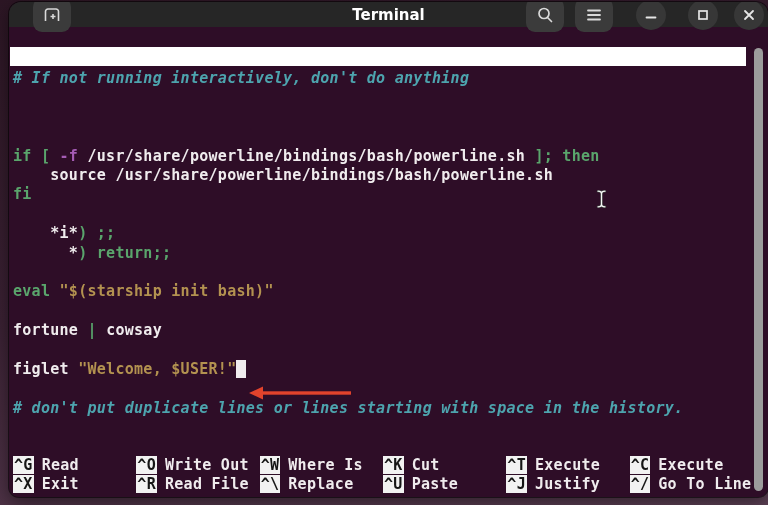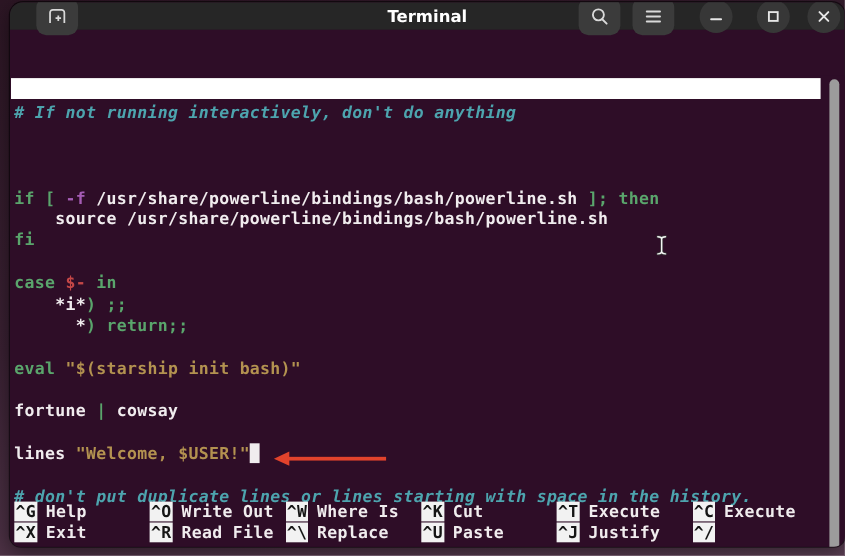--- a/index.html
+++ b/index.html
@@ -34,21 +34,20 @@
   .ml-11 { margin-left:11px; } .ml-23 { margin-left:23px; }
   .ml-22 { margin-left:22px; } .ml-16 { margin-left:16px; }
   .ml-14 { margin-left:14px; }
   
   .terminal {
     position:absolute; top:43px; left:0; right:0; bottom:0;
     background:var(--terminal-bg);
     font-family:"DejaVu Sans Mono","Liberation Mono",monospace;
     font-weight:bold; font-size:15px; letter-spacing:0.28px;
     color:var(--text-white);
-    margin-top:24px;
   }
   .nano-header {
     margin:2px 22px 0 1px; height:19px; line-height:19px;
     background:var(--nano-bar-bg); color:var(--nano-bar-text);
     position:relative; white-space:pre; overflow:hidden;
   }
   .lines { padding:3px 0 0 4px; }
   .tline { height:19.4px; line-height:19.4px; white-space:pre; }
   .seg-plain   { color:var(--text-white); }
   .seg-kw      { color:var(--green); }
@@ -142,49 +141,48 @@
 
     <div class="lines">
         <div class="tline"><span class="seg-comment"># If not running interactively, don't do anything</span></div>
         <div class="tline">&nbsp;</div>
         <div class="tline">&nbsp;</div>
         <div class="tline">&nbsp;</div>
         <div class="tline"><span class="seg-kw">if [ </span><span class="seg-opt">-f </span><span class="seg-plain">/usr/share/powerline/bindings/bash/powerline.sh </span><span class="seg-kw">]; then</span></div>
         <div class="tline"><span class="seg-plain">    source /usr/share/powerline/bindings/bash/powerline.sh</span></div>
         <div class="tline"><span class="seg-kw">fi</span></div>
         <div class="tline">&nbsp;</div>
-        <div class="tline"><span class="seg-kw">case </span><span class="seg-red">$-</span><span class="seg-kw"> in</span></div>
         <div class="tline"><span class="seg-plain">    *i*</span><span class="seg-kw">) ;;</span></div>
         <div class="tline"><span class="seg-plain">      *</span><span class="seg-kw">) return;;</span></div>
         <div class="tline">&nbsp;</div>
         <div class="tline"><span class="seg-kw">eval </span><span class="seg-str">"$(starship init bash)"</span></div>
         <div class="tline">&nbsp;</div>
         <div class="tline"><span class="seg-plain">fortune </span><span class="seg-kw">| </span><span class="seg-plain">cowsay</span></div>
         <div class="tline">&nbsp;</div>
-        <div class="tline"><span class="seg-plain">lines </span><span class="seg-str">"Welcome, $USER!"</span><span class="seg-cursor"> </span></div>
+        <div class="tline"><span class="seg-plain">figlet </span><span class="seg-str">"Welcome, $USER!"</span><span class="seg-cursor"> </span></div>
         <div class="tline">&nbsp;</div>
         <div class="tline"><span class="seg-comment"># don't put duplicate lines or lines starting with space in the history.</span></div>
       </div>
 
     <div class="shortcuts">
         <div class="sc-row">
-          <div class="sc-cell"><span class="sc-key">^G</span><span class="sc-label">Help</span></div>
+          <div class="sc-cell"><span class="sc-key">^G</span><span class="sc-label">Read</span></div>
           <div class="sc-cell"><span class="sc-key">^O</span><span class="sc-label">Write Out</span></div>
           <div class="sc-cell"><span class="sc-key">^W</span><span class="sc-label">Where Is</span></div>
           <div class="sc-cell"><span class="sc-key">^K</span><span class="sc-label">Cut</span></div>
           <div class="sc-cell"><span class="sc-key">^T</span><span class="sc-label">Execute</span></div>
           <div class="sc-cell"><span class="sc-key">^C</span><span class="sc-label">Execute</span></div>
         </div>
         <div class="sc-row">
           <div class="sc-cell"><span class="sc-key">^X</span><span class="sc-label">Exit</span></div>
           <div class="sc-cell"><span class="sc-key">^R</span><span class="sc-label">Read File</span></div>
           <div class="sc-cell"><span class="sc-key">^\</span><span class="sc-label">Replace</span></div>
           <div class="sc-cell"><span class="sc-key">^U</span><span class="sc-label">Paste</span></div>
           <div class="sc-cell"><span class="sc-key">^J</span><span class="sc-label">Justify</span></div>
-          <div class="sc-cell"><span class="sc-key">^/</span></div>
+          <div class="sc-cell"><span class="sc-key">^/</span><span class="sc-label">Go To Line</span></div>
         </div>
       </div>
 
     <div class="scrollbar"></div>
 
     <div class="annotation-arrow">
       <svg width="106" height="16" viewBox="0 0 106 16">
         <path d="M0,8 L14,1.5 L14,14.5 Z" fill="var(--arrow-red)"></path>
         <rect x="12" y="6.3" width="90" height="3.4" fill="var(--arrow-red)"></rect>
       </svg>

